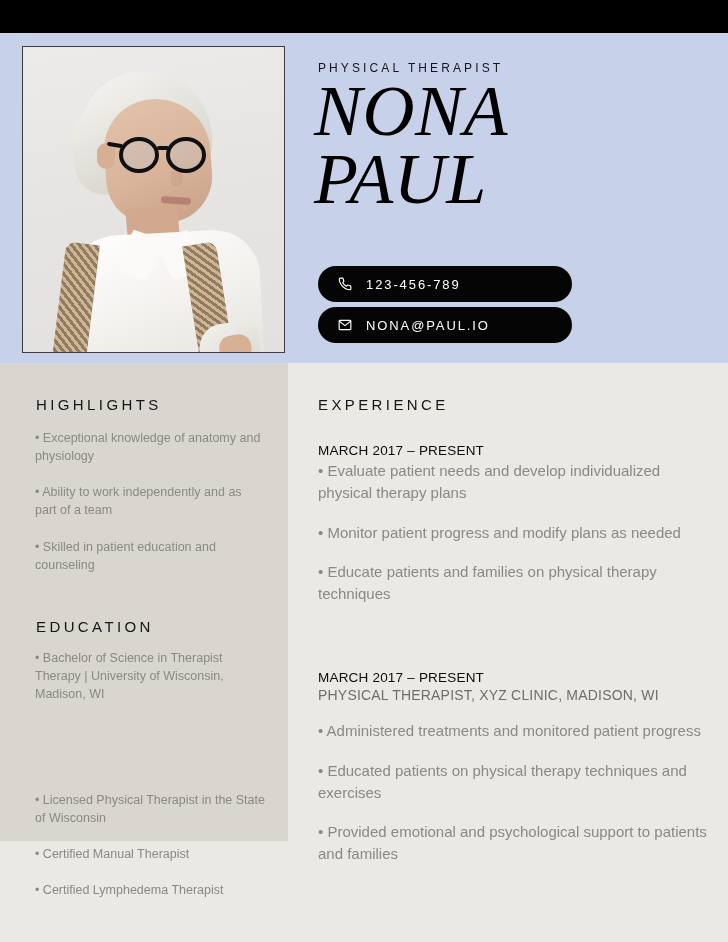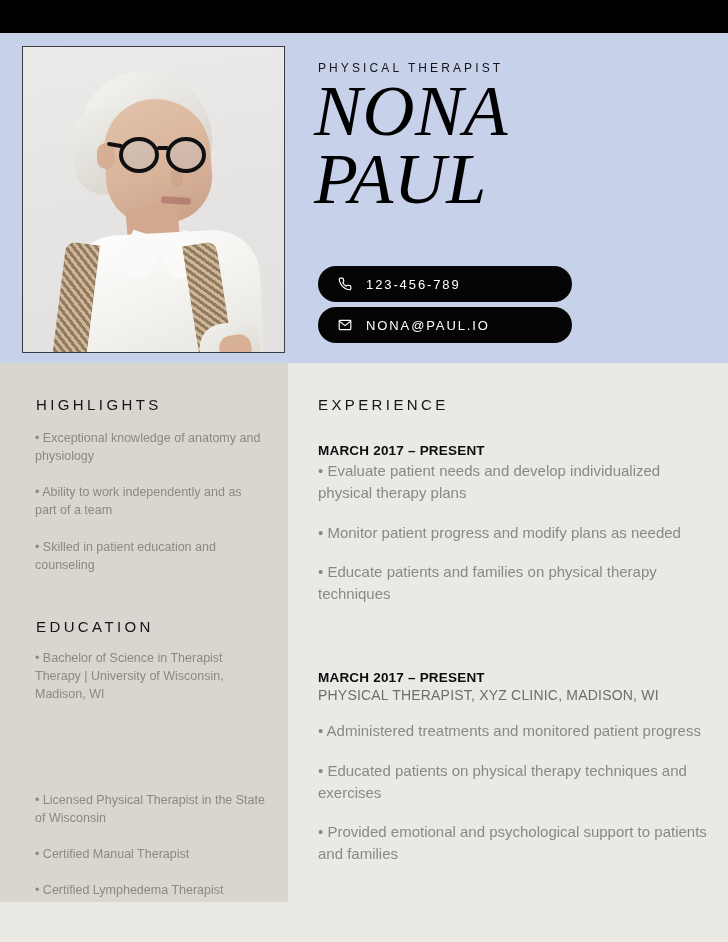--- a/index.html
+++ b/index.html
@@ -221,21 +221,21 @@
     color: #ffffff;
     font-size: 13px;
     letter-spacing: 1.9px;
     white-space: nowrap;
   }
 
   
   .sidebar {
     position: absolute;
     left: 0; top: 363px;
-    width: 288px; height: 539px;
+    width: 288px; height: 478px;
     background: #D8D6CF;
   }
   .maincol {
     position: absolute;
     left: 288px; top: 363px;
     width: 440px; height: 579px;
     background: #EAE9E4;
   }
 
   .sec-head {
@@ -262,21 +262,21 @@
   .bullet-group p { margin-bottom: 18px; }
   .bullet-group p:last-child { margin-bottom: 0; }
 
   
   .mc-exp-h  { position: absolute; left: 30px; top: 33px; }
   .job1      { position: absolute; left: 30px; top: 80px; width: 390px; }
   .job2      { position: absolute; left: 30px; top: 307px; width: 390px; }
 
   .job-date {
     font-size: 13.5px;
-    font-weight: bold;
+    font-weight: normal;
     color: #0c0c0f;
     letter-spacing: 0.2px;
     margin-bottom: 2px;
   }
   .job-title {
     font-size: 14px;
     color: #6f6e6a;
     letter-spacing: 0.2px;
     margin-bottom: 17px;
     white-space: nowrap;

